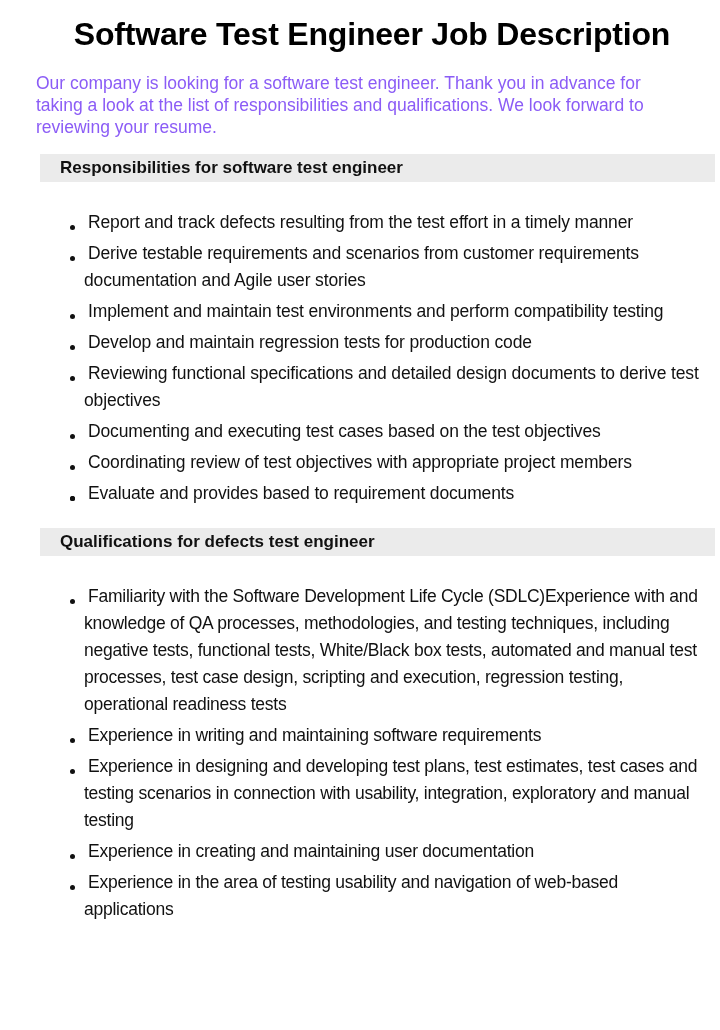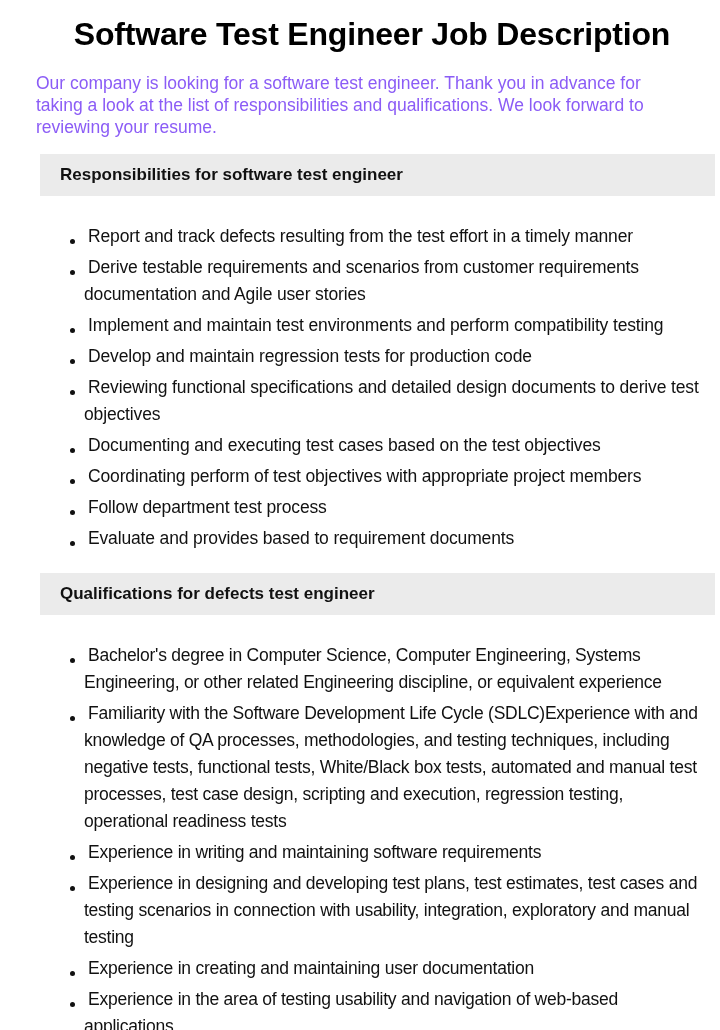--- a/index.html
+++ b/index.html
@@ -27,21 +27,21 @@
     }
     .intro {
       font-size: 17.5px;
       line-height: 22px;
       color: #8b5cf6;
       margin-bottom: 16px;
       padding-right: 20px;
     }
     .section-header {
       background: #ebebeb;
-      height: 42px;
+      height: 28px;
       width: 675px;
       padding-left: 20px;
       display: flex;
       align-items: center;
       font-size: 17px;
       font-weight: bold;
       color: #111111;
     }
     .bullet-list {
       list-style: none;
@@ -76,30 +76,29 @@
 
   <section>
     <div class="section-header">Responsibilities for software test engineer</div>
     <ul class="bullet-list resp-list">
       <li><span class="bullet-dot"></span><span>Report and track defects resulting from the test effort in a timely manner</span></li>
       <li><span class="bullet-dot"></span><span>Derive testable requirements and scenarios from customer requirements documentation and Agile user stories</span></li>
       <li><span class="bullet-dot"></span><span>Implement and maintain test environments and perform compatibility testing</span></li>
       <li><span class="bullet-dot"></span><span>Develop and maintain regression tests for production code</span></li>
       <li><span class="bullet-dot"></span><span>Reviewing functional specifications and detailed design documents to derive test objectives</span></li>
       <li><span class="bullet-dot"></span><span>Documenting and executing test cases based on the test objectives</span></li>
-      <li><span class="bullet-dot"></span><span>Coordinating perform of test objectives with appropriate project members</span></li>
-      <li><span class="bullet-dot"></span><span>Follow department test process</span></li>
+      <li><span class="bullet-dot"></span><span>Coordinating review of test objectives with appropriate project members</span></li>
+      <li><span class="bullet-dot"></span></li>
       <li><span class="bullet-dot"></span><span>Evaluate and provides based to requirement documents</span></li>
     </ul>
   </section>
 
   <section>
     <div class="section-header">Qualifications for defects test engineer</div>
     <ul class="bullet-list qual-list">
-      <li><span class="bullet-dot"></span><span>Bachelor's degree in Computer Science, Computer Engineering, Systems Engineering, or other related Engineering discipline, or equivalent experience</span></li>
       <li><span class="bullet-dot"></span><span>Familiarity with the Software Development Life Cycle (SDLC)Experience with and knowledge of QA processes, methodologies, and testing techniques, including negative tests, functional tests, White/Black box tests, automated and manual test processes, test case design, scripting and execution, regression testing, operational readiness tests</span></li>
       <li><span class="bullet-dot"></span><span>Experience in writing and maintaining software requirements</span></li>
       <li><span class="bullet-dot"></span><span>Experience in designing and developing test plans, test estimates, test cases and testing scenarios in connection with usability, integration, exploratory and manual testing</span></li>
       <li><span class="bullet-dot"></span><span>Experience in creating and maintaining user documentation</span></li>
       <li><span class="bullet-dot"></span><span>Experience in the area of testing usability and navigation of web-based applications</span></li>
     </ul>
   </section>
 </div>
 
 </body></html>

